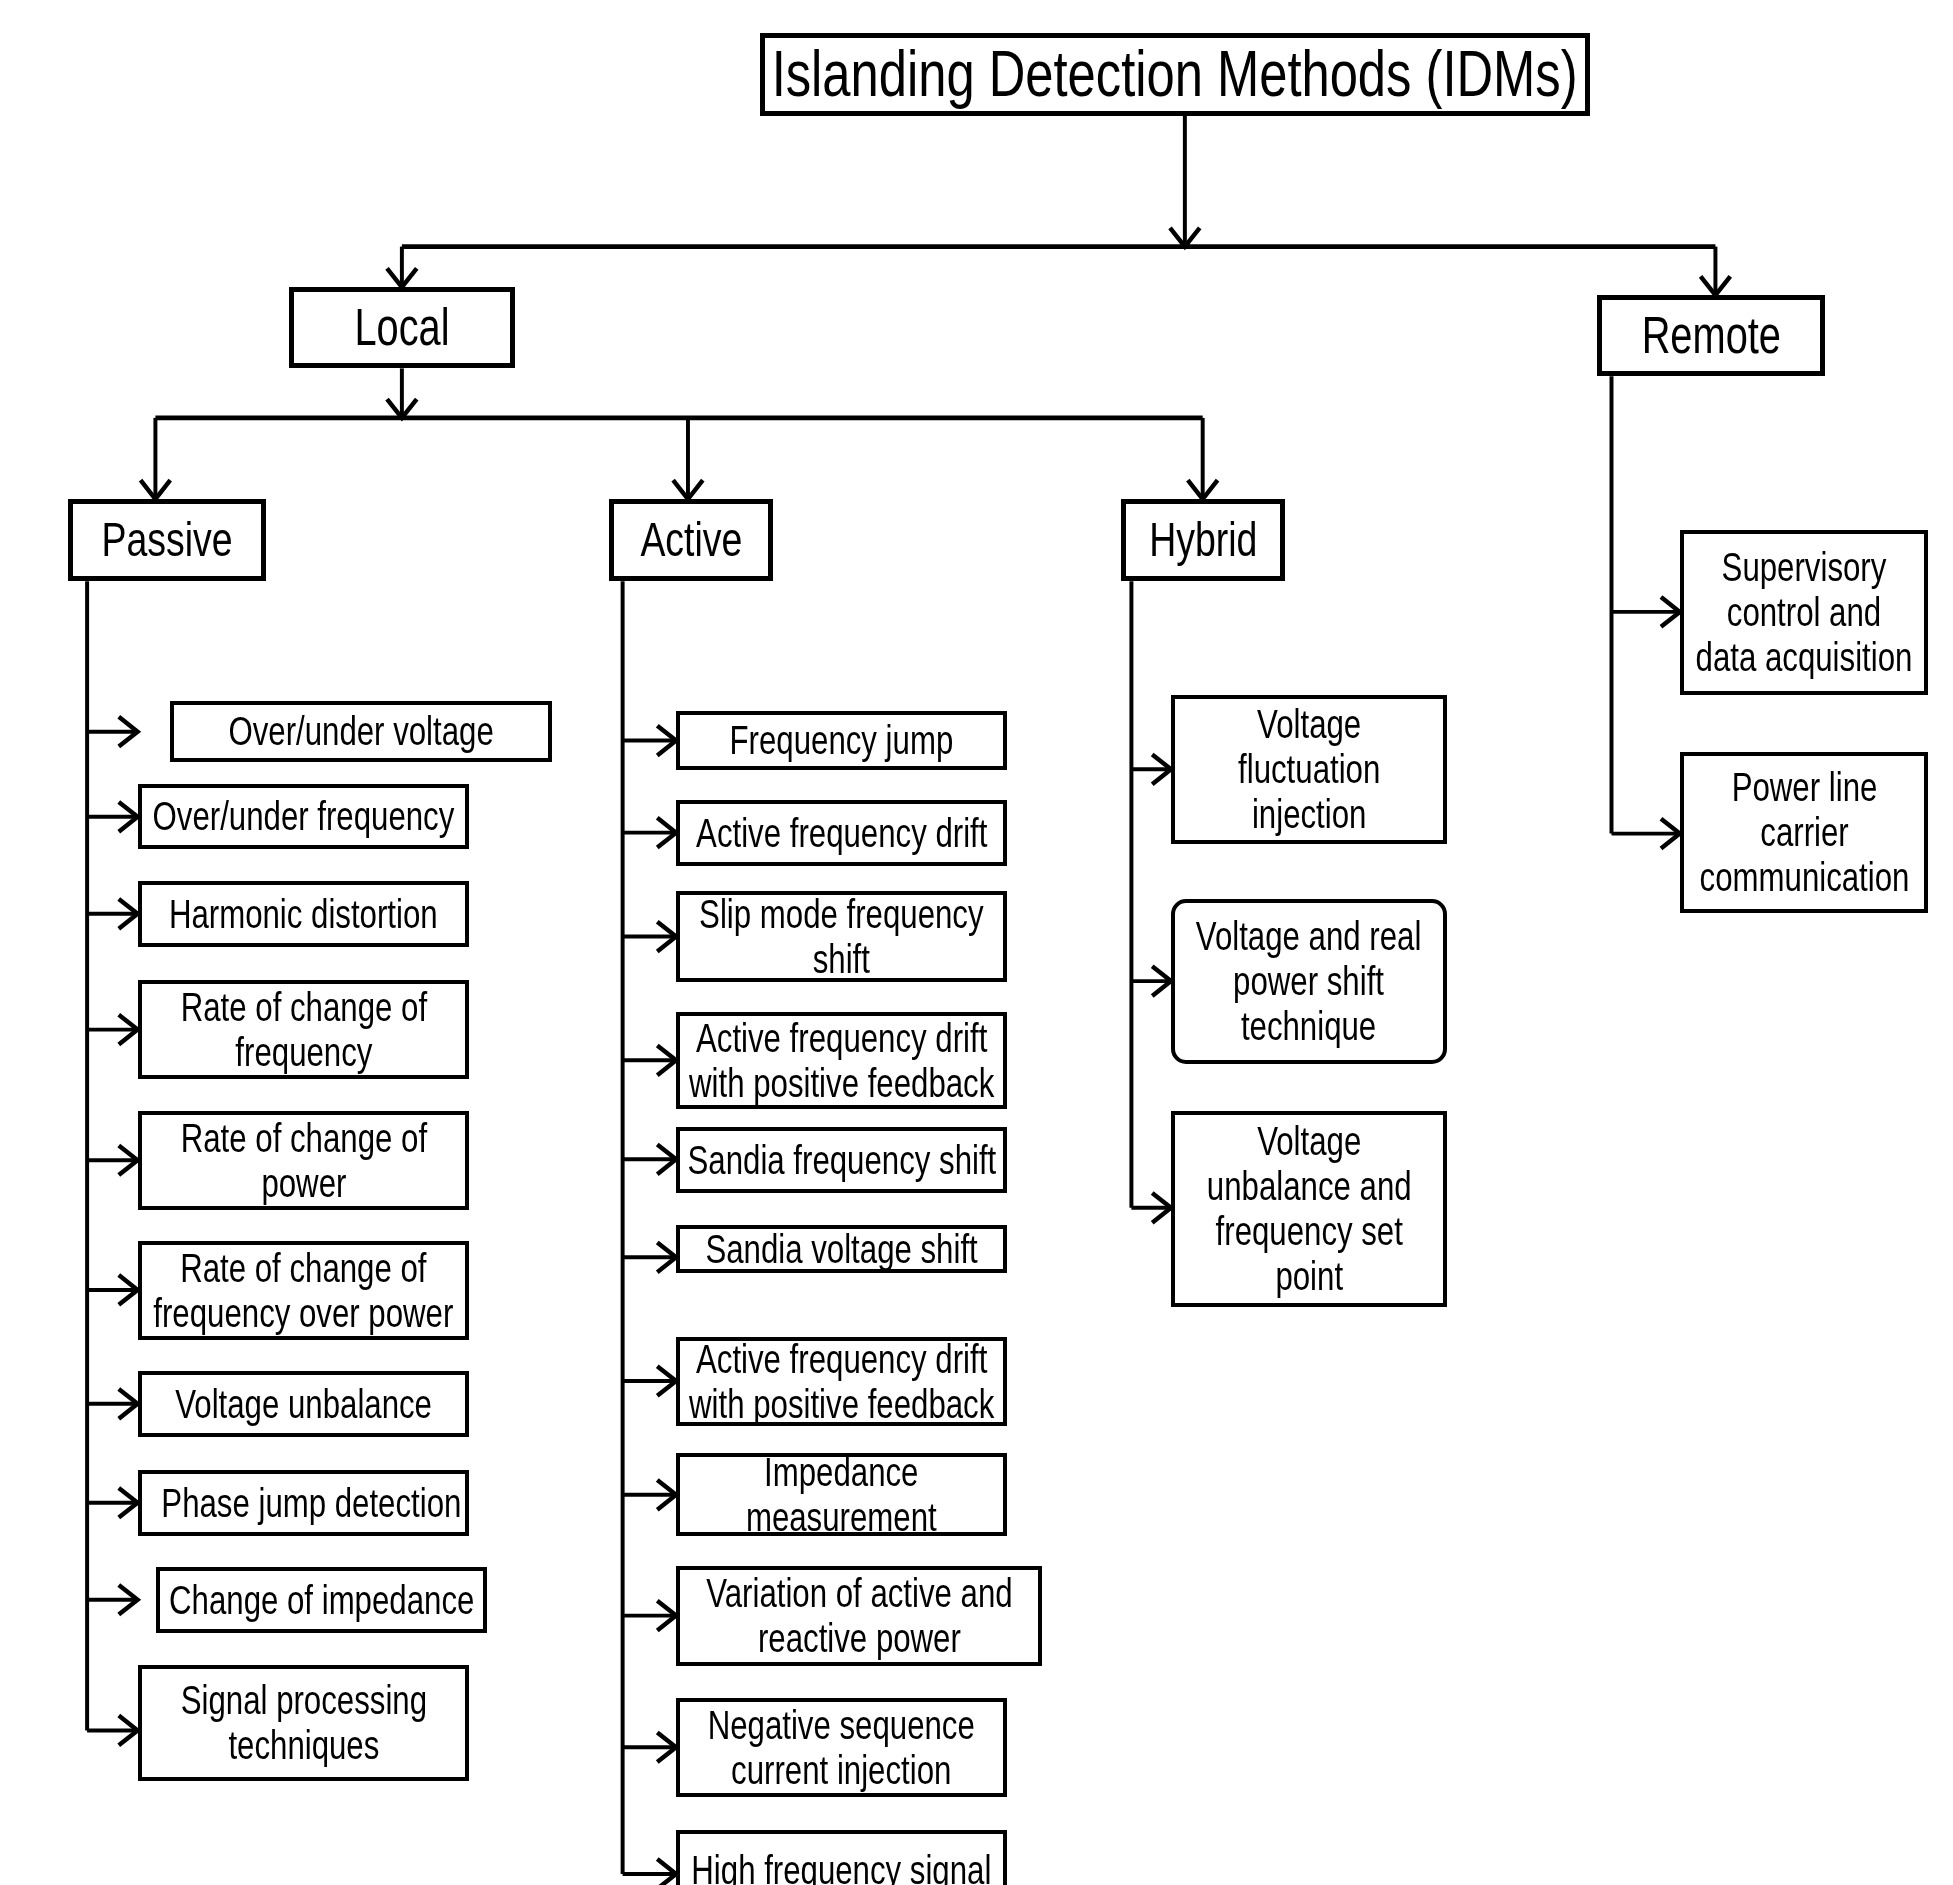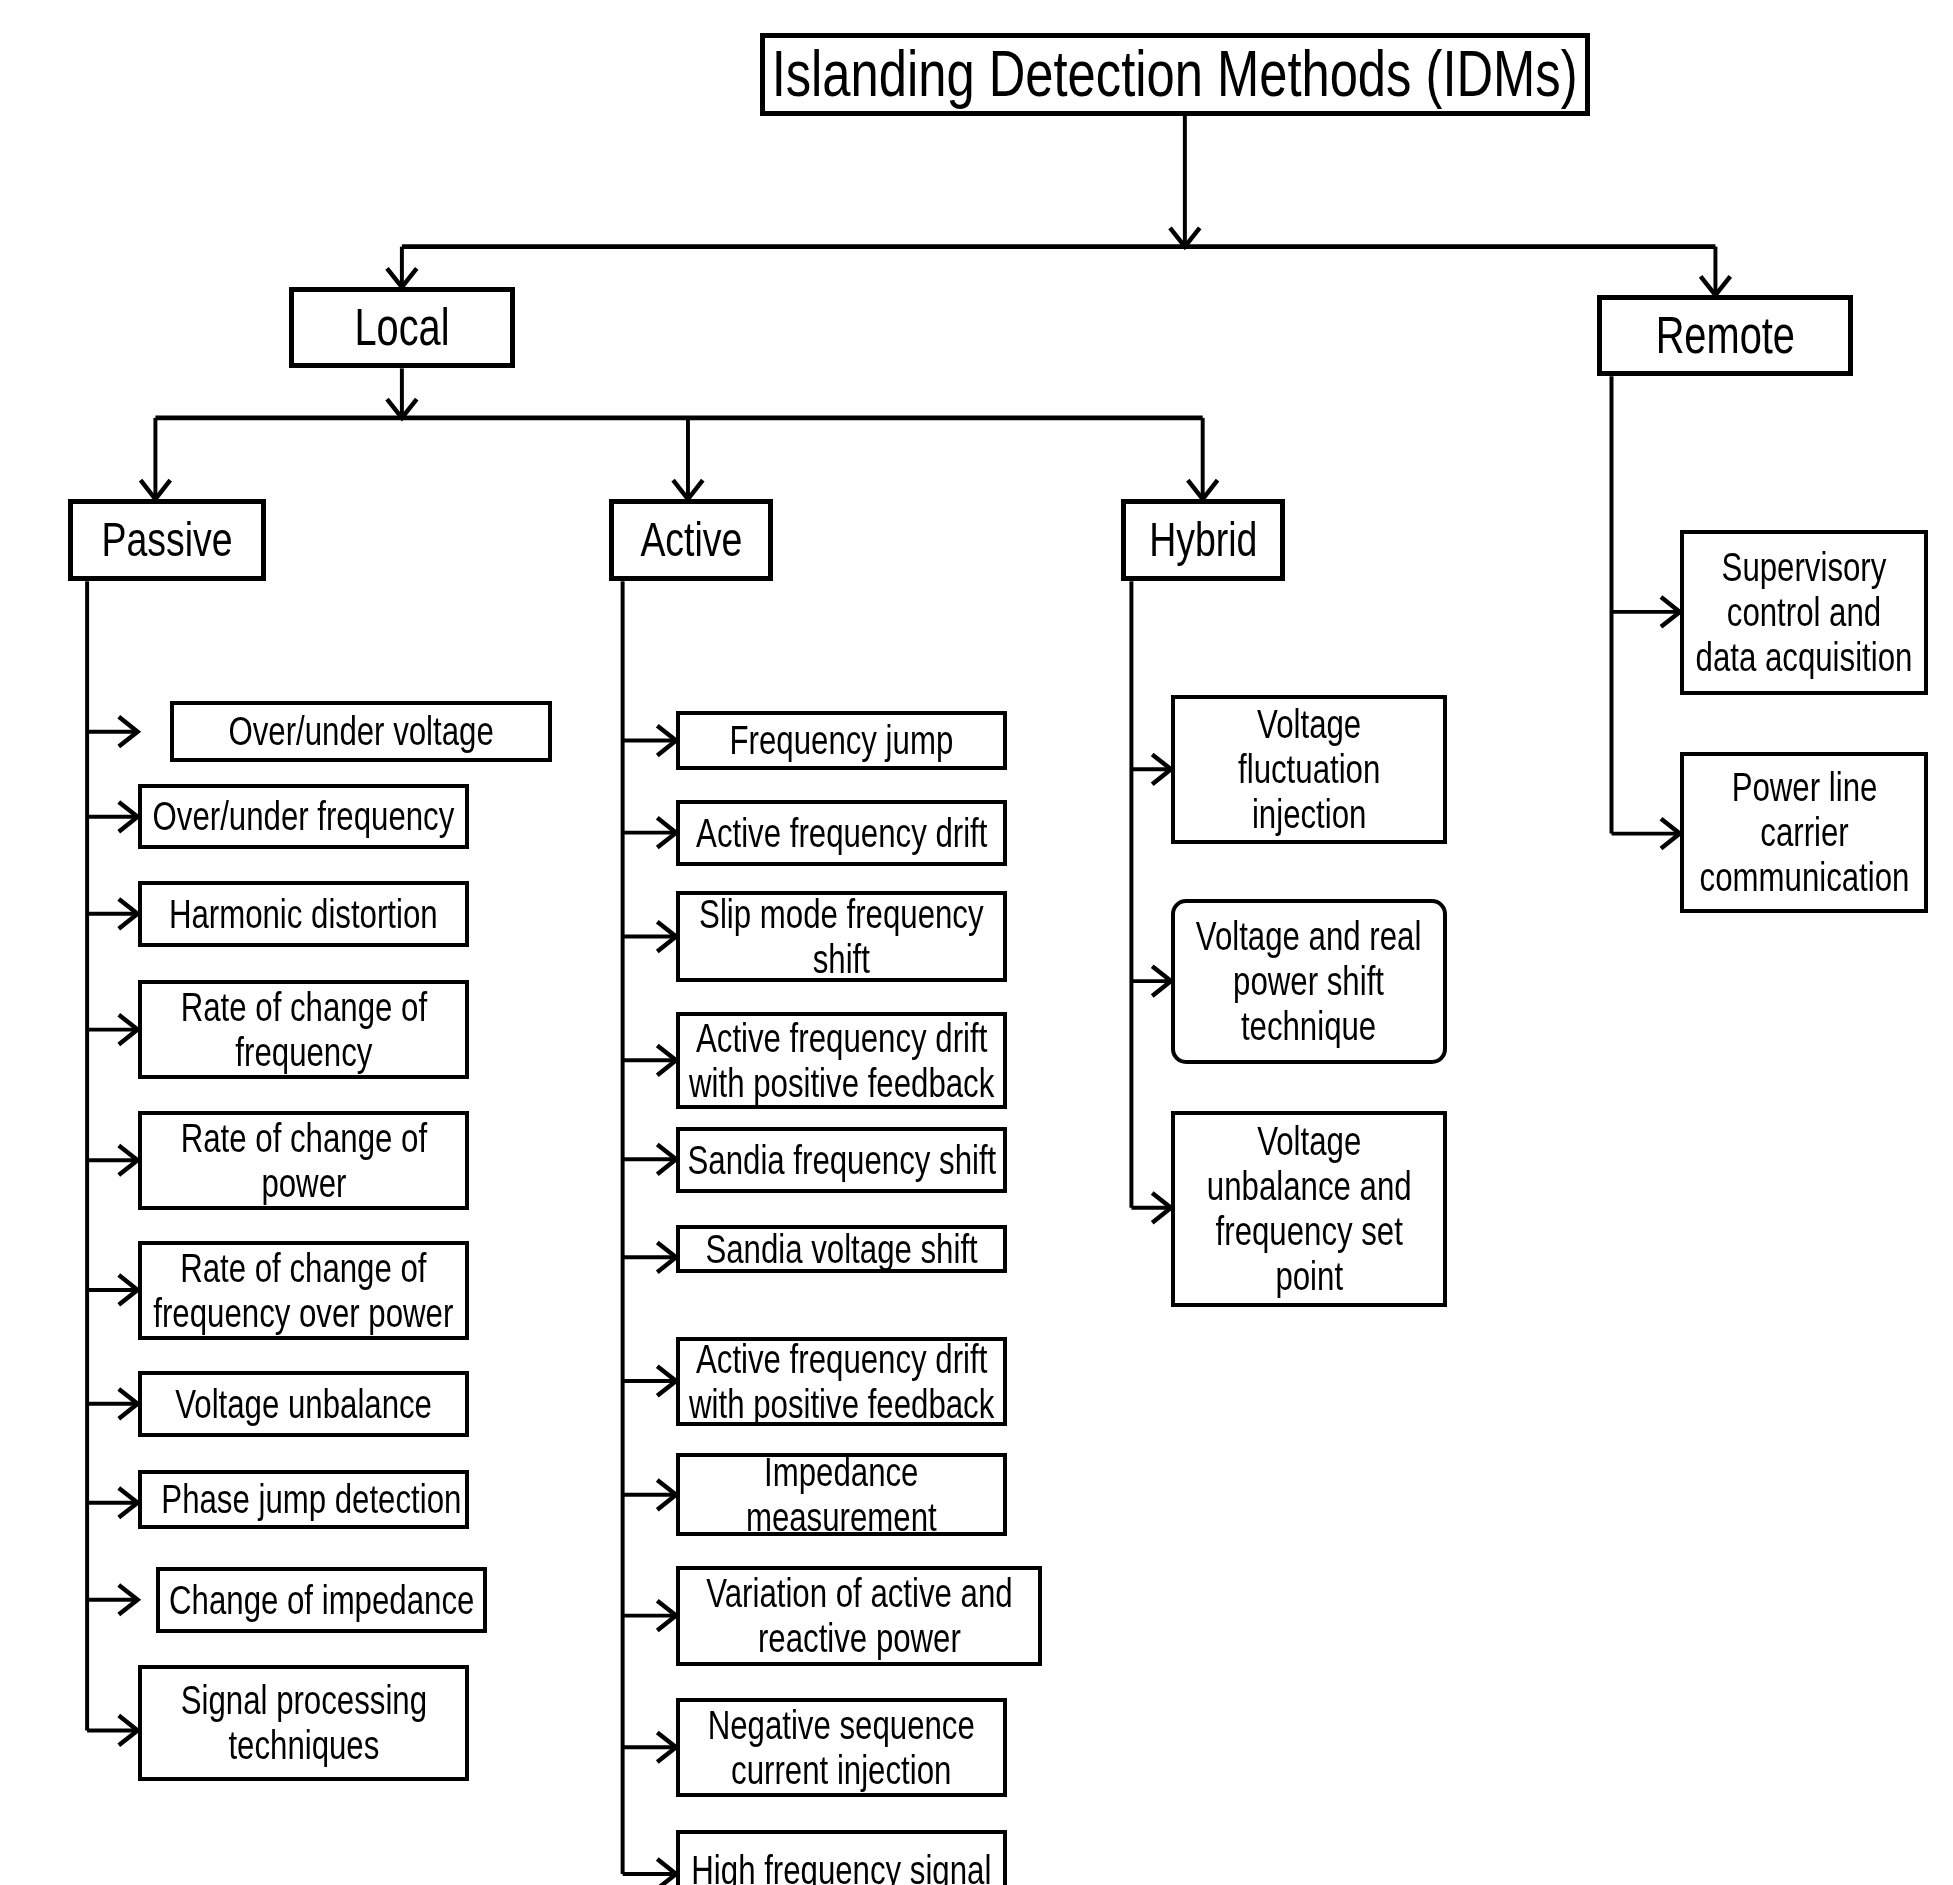--- a/index.html
+++ b/index.html
@@ -145,21 +145,21 @@
     </g>
   </svg>
 
   <div class="box lvl0" style="left:760px; top:33px; width:830px; height:83px;">
     <span class="label t-title">Islanding Detection Methods (IDMs)</span>
   </div>
 
   <div class="box lvl1" style="left:289px; top:287px; width:226px; height:81px;">
     <span class="label t-lvl1">Local</span>
   </div>
-  <div class="box lvl1" style="left:1597px; top:295px; width:256px; height:81px;">
+  <div class="box lvl1" style="left:1597px; top:295px; width:228px; height:81px;">
     <span class="label t-lvl1">Remote</span>
   </div>
 
   <div class="box lvl2" style="left:68px; top:499px; width:198px; height:82px;">
     <span class="label t-lvl2">Passive</span>
   </div>
   <div class="box lvl2" style="left:609px; top:499px; width:164px; height:82px;">
     <span class="label t-lvl2">Active</span>
   </div>
   <div class="box lvl2" style="left:1121px; top:499px; width:164px; height:82px;">
@@ -183,21 +183,21 @@
     <span class="label t-leaf">Rate of change of
 power</span>
   </div>
   <div class="box" style="left:138px; top:1241px; width:331px; height:99px;">
     <span class="label t-leaf">Rate of change of
 frequency over power</span>
   </div>
   <div class="box" style="left:138px; top:1371px; width:331px; height:66px;">
     <span class="label t-leaf">Voltage unbalance</span>
   </div>
-  <div class="box" style="left:138px; top:1470px; width:331px; height:59px;padding-left:15px;">
+  <div class="box" style="left:138px; top:1470px; width:331px; height:66px;padding-left:15px;">
     <span class="label t-leaf">Phase jump detection</span>
   </div>
   <div class="box" style="left:138px; top:1567px; width:331px; height:66px;margin-left:18px;">
     <span class="label t-leaf">Change of impedance</span>
   </div>
   <div class="box" style="left:138px; top:1665px; width:331px; height:116px;">
     <span class="label t-leaf">Signal processing
 techniques</span>
   </div>
 

